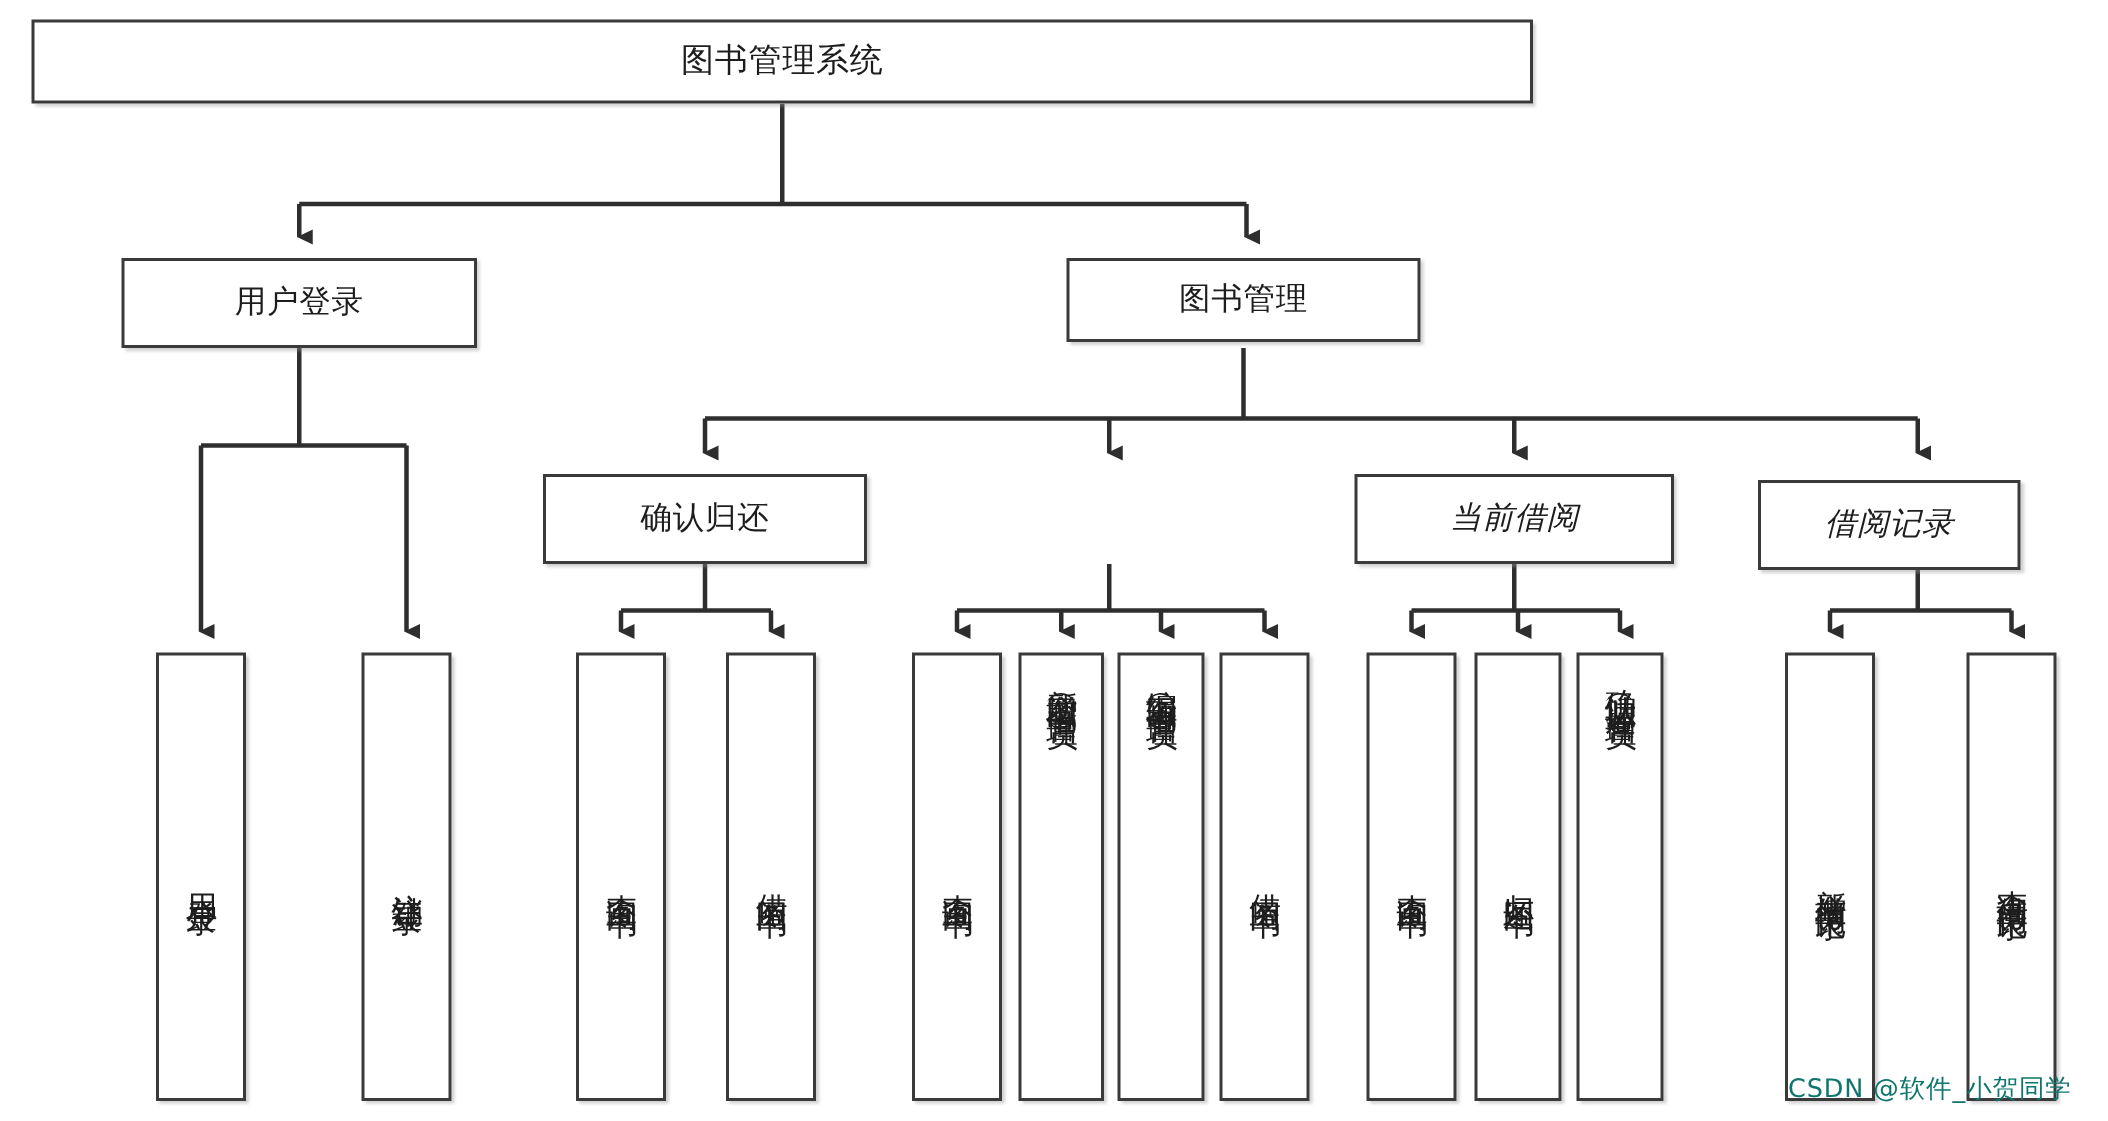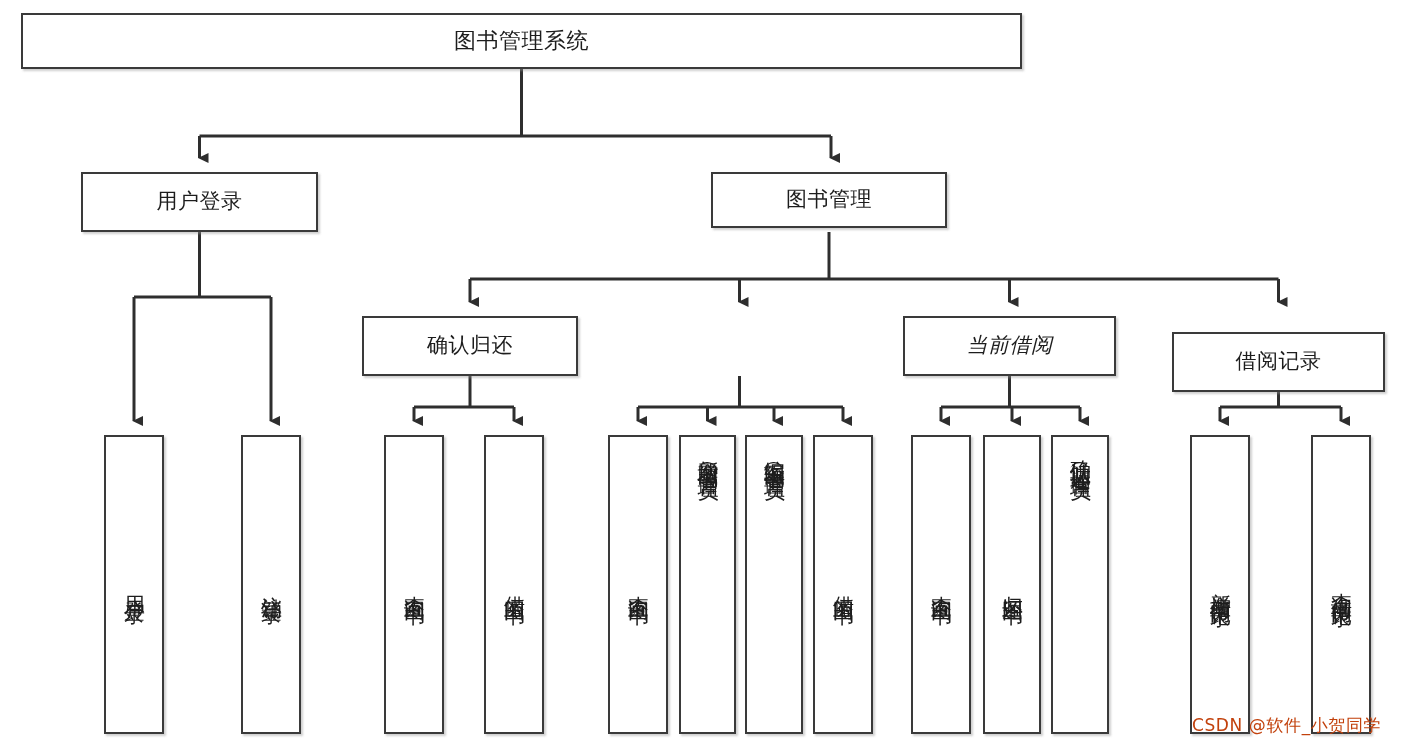--- a/index.html
+++ b/index.html
@@ -48,21 +48,21 @@
   .node.vert .label {
     writing-mode: vertical-rl;
     text-orientation: upright;
     font-size: 21px;
     letter-spacing: 3px;
     line-height: 1.0;
   }
   #root.node .label { font-size: 22px; }
   .watermark {
     position: absolute;
-    color: #c2410c;
+    color: #0f766e;
     font-size: 17px;
     letter-spacing: 0.6px;
     white-space: nowrap;
     user-select: none;
   }
 </style>
 </head>
 <body>
 
 <div id="canvas">
@@ -127,21 +127,21 @@
   <div class="node horiz" style="left:711px;top:172px;width:236px;height:56px;">
     <span class="label">图书管理</span>
   </div>
 
   <div class="node horiz" style="left:362px;top:316px;width:216px;height:60px;">
     <span class="label">确认归还</span>
   </div>
   <div class="node horiz" style="left:903px;top:316px;width:213px;height:60px;font-style:italic;">
     <span class="label">当前借阅</span>
   </div>
-  <div class="node horiz" style="left:1172px;top:332px;width:213px;height:60px;">
+  <div class="node horiz" style="left:1172px;top:320px;width:175px;height:60px;font-style:italic;">
     <span class="label">借阅记录</span>
   </div>
 
   <div class="node vert" style="left:104px;top:435px;width:60px;height:299px;">
     <span class="label">用户登录</span>
   </div>
   <div class="node vert" style="left:241px;top:435px;width:60px;height:299px;">
     <span class="label">注销登录</span>
   </div>
   <div class="node vert" style="left:384px;top:435px;width:60px;height:299px;">

